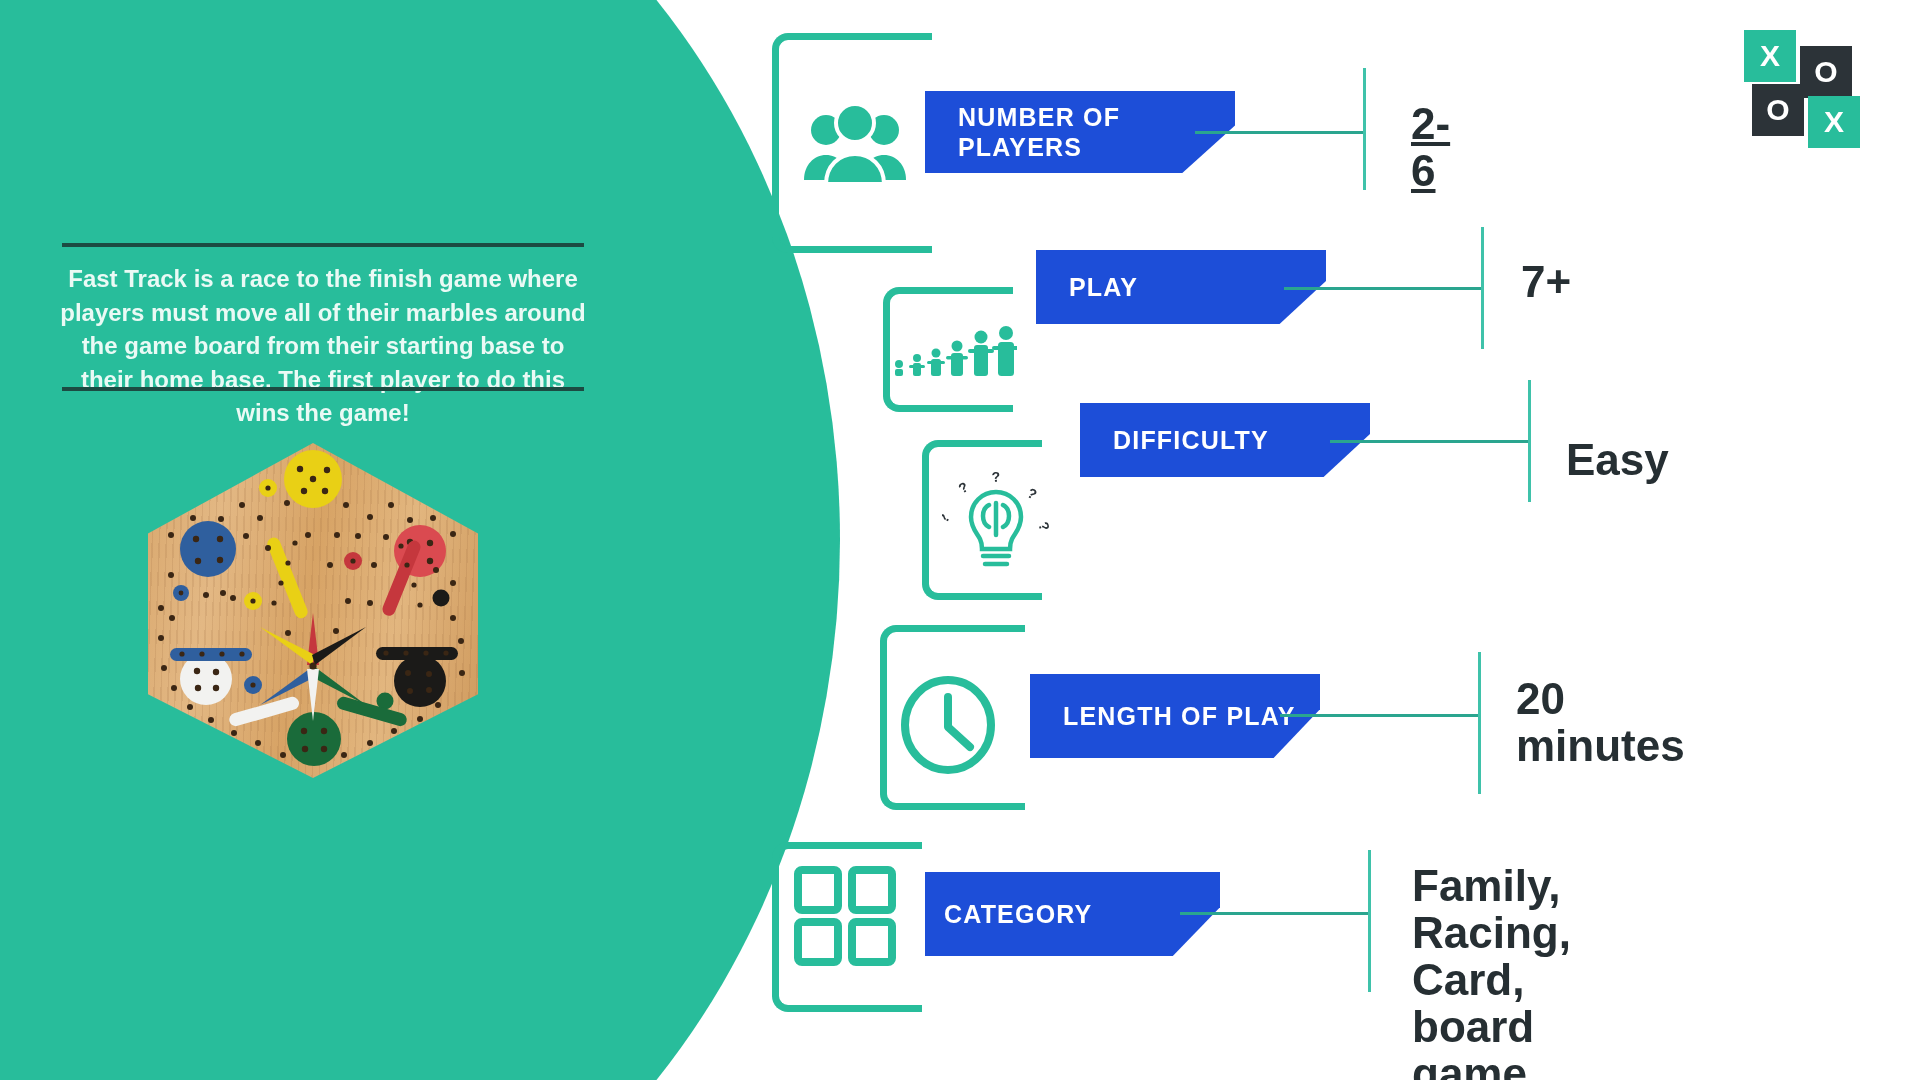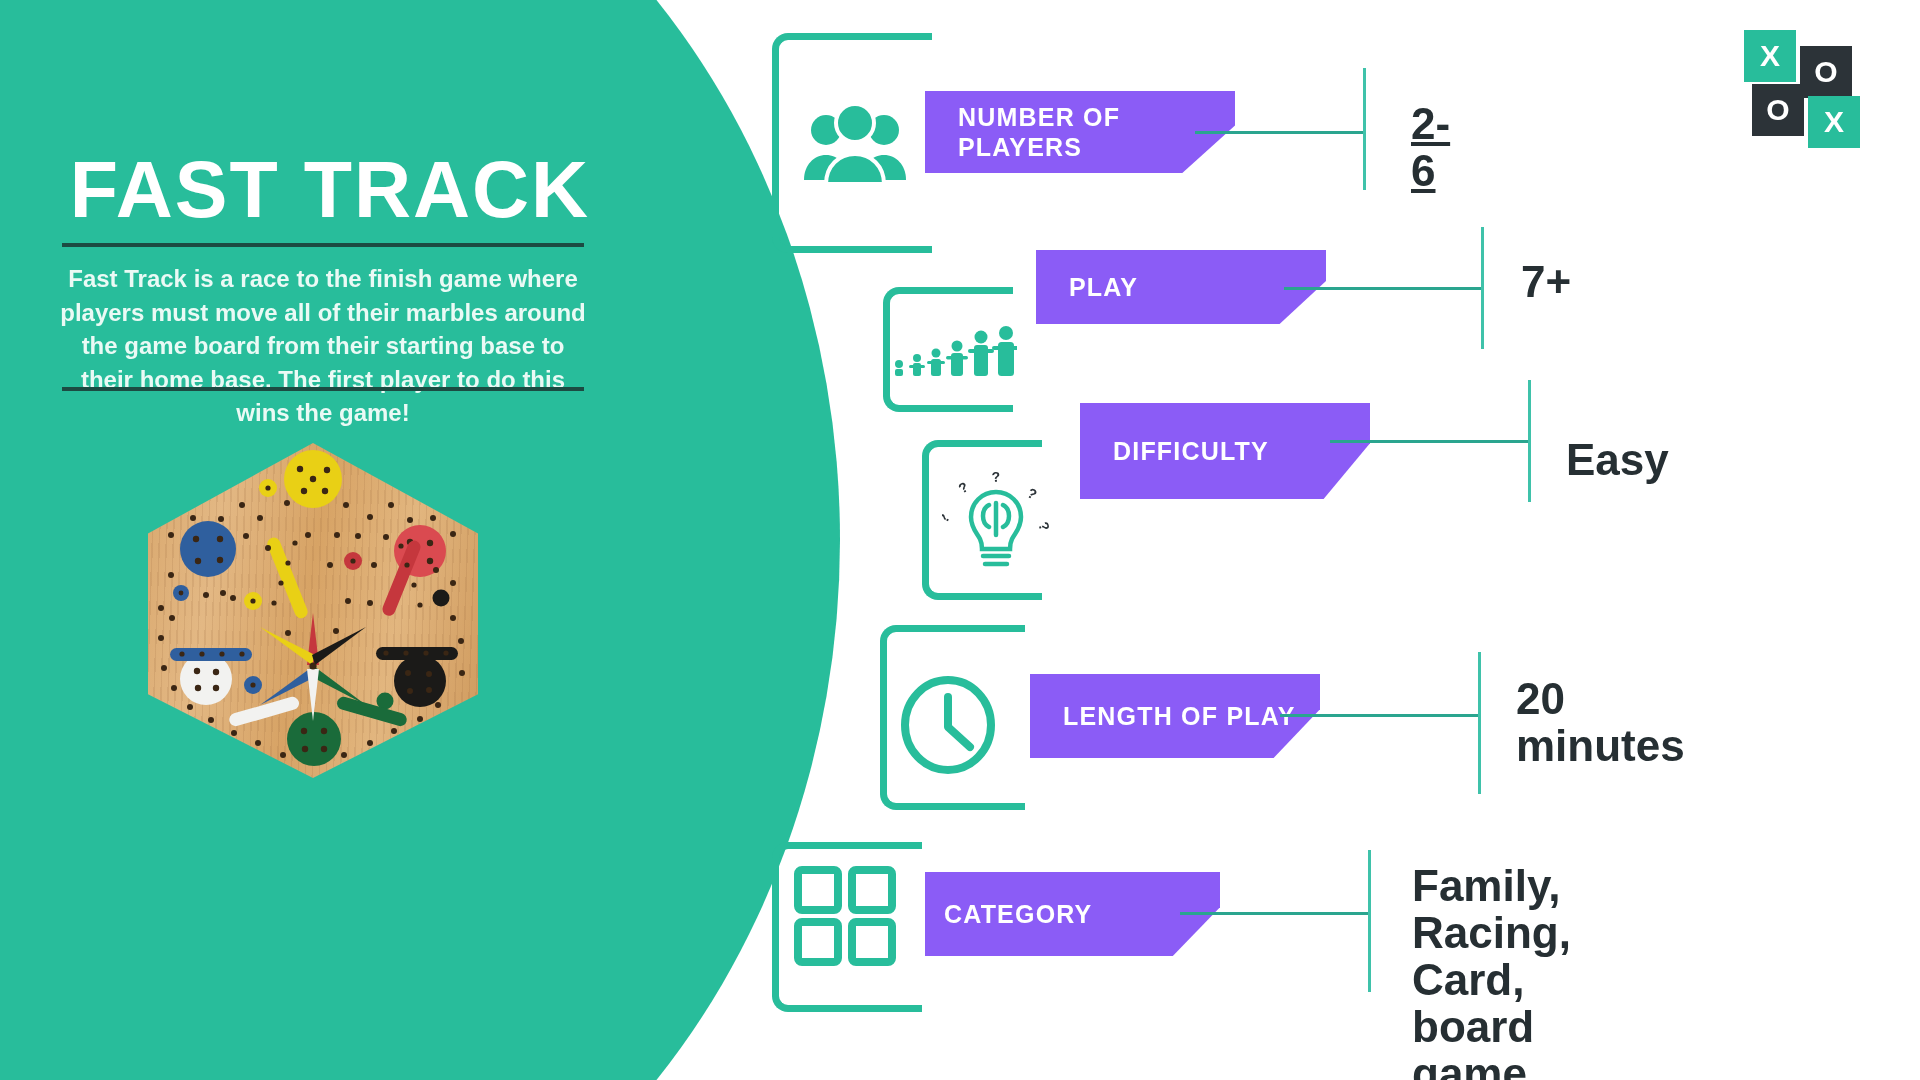--- a/index.html
+++ b/index.html
@@ -103,21 +103,21 @@
     border-radius:16px 0 0 16px;
   }
 
   .icon-box {
     position:absolute;
     display:flex; align-items:center; justify-content:center;
   }
 
   .label-banner {
     position:absolute;
-    background:#8b5cf6;
+    background:#1d4ed8;
     display:flex;
     align-items:center;
     color:#ffffff;
     font-weight:bold;
     letter-spacing:1.2px;
     line-height:1.22;
     padding-left:33px;
   }
 
   .lead-line {
@@ -155,21 +155,20 @@
 </style>
 </head>
 <body>
 
 <div id="stage">
 
   <div id="teal-left-fill"></div>
   <div id="teal-panel"></div>
 
   <div id="left-content">
-    <div id="title">FAST TRACK</div>
     <div class="rule" id="rule-top"></div>
     <div id="desc">Fast Track is a race to the finish game where players must move all of their marbles around the game board from their starting base to their home base. The first player to do this wins the game!</div>
     <div class="rule" id="rule-bottom"></div>
   </div>
 
   <div id="board-wrap">
     <div id="board-hex"></div>
     <svg width="330" height="335" viewBox="0 0 330 335" style="position:absolute;left:0;top:0;">
       <defs>
         <clipPath id="hexclip">
@@ -394,21 +393,21 @@
           </g>
           <g fill="#2c3338" font-family="Liberation Sans, sans-serif" font-size="14" font-weight="bold">
             <text x="50" y="14" transform="rotate(-4 50 14)">?</text>
             <text x="20" y="26" transform="rotate(-30 20 26)">?</text>
             <text x="84" y="28" transform="rotate(28 84 28)">?</text>
             <text x="5" y="56" transform="rotate(-70 5 56)">?</text>
             <text x="96" y="56" transform="rotate(70 96 56)">?</text>
           </g>
         </svg>
       </div>
-      <div class="label-banner" style="left:1080px; top:403px; width:290px; height:96px; font-size:25px;
+      <div class="label-banner" style="left:1080px; top:403px; width:290px; height:74px; font-size:25px;
            clip-path:polygon(0 0,100% 0,100% 42%,84% 100%,0 100%);">
         <span>DIFFICULTY</span>
       </div>
       <div class="lead-line" style="left:1330px; top:440px; width:200px;"></div>
       <div class="tick" style="left:1528px; top:380px; height:122px;"></div>
       <div class="value" style="left:1566px; top:436px; font-size:44px;">Easy</div>
     </div>
 
     <div class="row">
       <div class="bracket" style="left:880px; top:625px; width:145px; height:185px;"></div>

